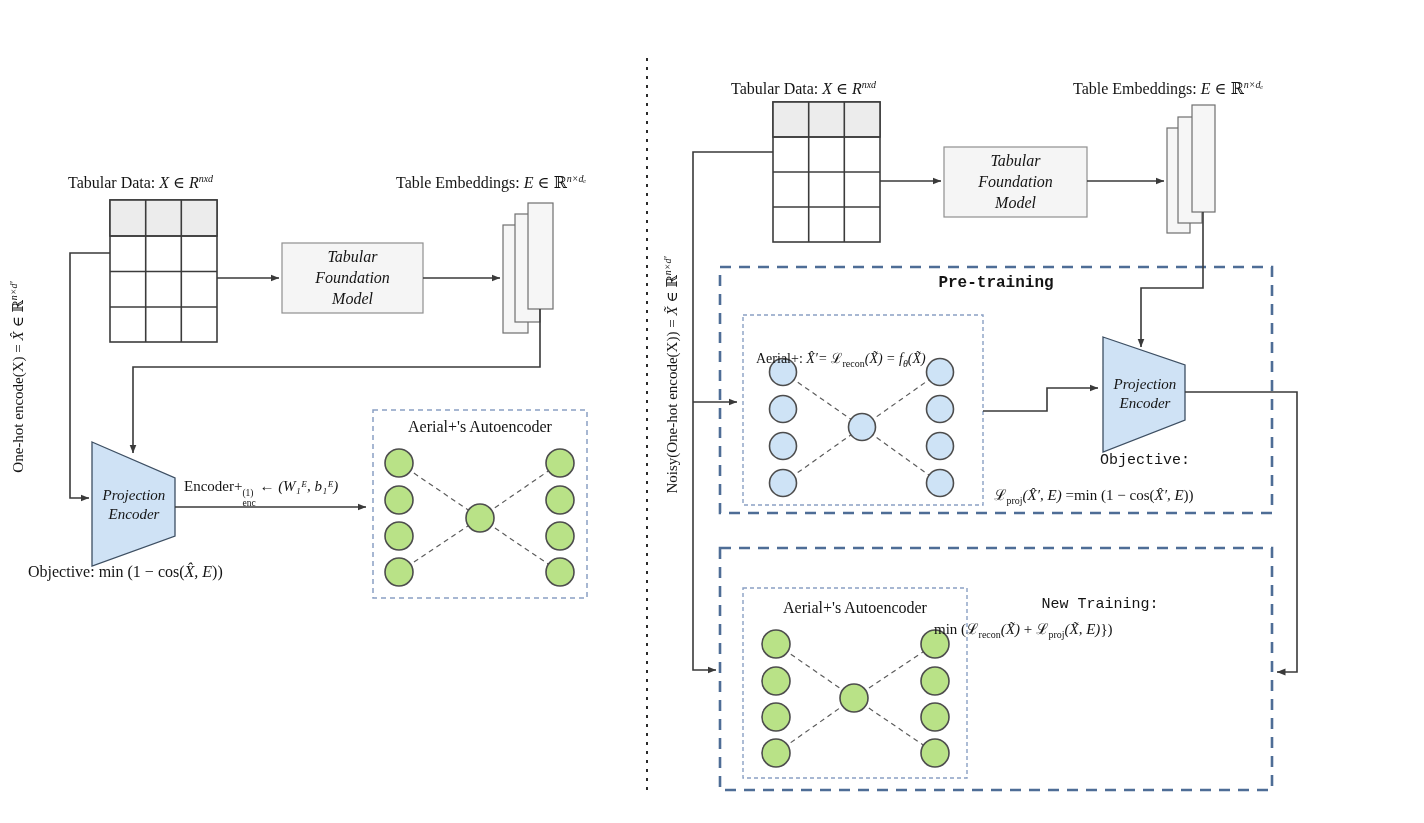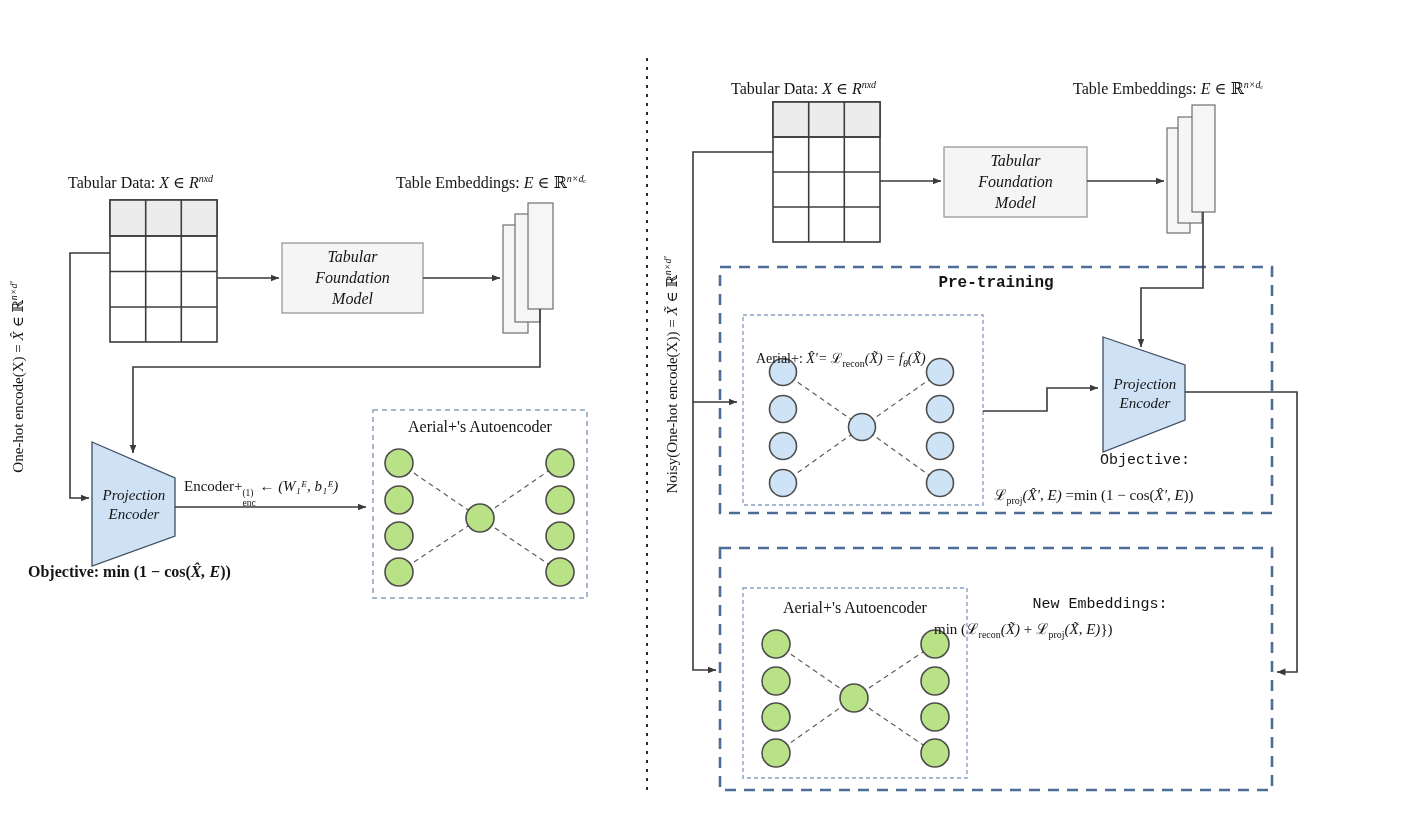--- a/index.html
+++ b/index.html
@@ -190,21 +190,21 @@
     <span class="blk">Encoder</span>
   </div>
 
   <div class="t f15" style="left:184px;top:478px;">
     <span>Encoder+</span><span class="ss">
         <span>(1)</span>
         <span>enc</span>
       </span><i> ← (W₁ᴱ, b₁ᴱ)</i>
   </div>
 
-  <div class="t" style="left:28px;top:563px;font-weight:bold;">
+  <div class="t" style="left:28px;top:563px;">
     <span>Objective: min (1 − cos(</span><i>X̂, E</i><span>))</span>
   </div>
 
   <div class="t c" style="left:373px;top:418px;width:214px;">Aerial+'s Autoencoder</div>
 
   <div class="t" style="left:731px;top:79px;">
     <span>Tabular Data: </span><i>X ∈ R</i><sup class="it">nxd</sup>
   </div>
 
   <div class="t" style="left:1073px;top:79px;">
@@ -233,18 +233,18 @@
   </div>
 
   <div class="t c sans f15" style="left:1050px;top:452px;width:190px;">Objective:</div>
   <div class="t f15" style="left:994px;top:474px;margin-top:10px;">
     <span>ℒ</span><sub>proj</sub><i>(X̂′, E)</i><span> =min (1 − cos(</span><i>X̂′, E</i><span>))</span>
   </div>
 
 
   <div class="t c" style="left:743px;top:599px;width:224px;">Aerial+'s Autoencoder</div>
 
-  <div class="t c sans f15" style="left:1005px;top:596px;width:190px;">New Embeddings:</div>
+  <div class="t c sans f15" style="left:1005px;top:596px;width:190px;">New Training:</div>
   <div class="t f15" style="left:934px;top:618px;">
     <span>min (</span><span>ℒ</span><sub>recon</sub><i>(X̃)</i><span> + </span><span>ℒ</span><sub>proj</sub><i>(X̃, E)</i><span>})</span>
   </div>
 
 </div>
 
 </body></html>

